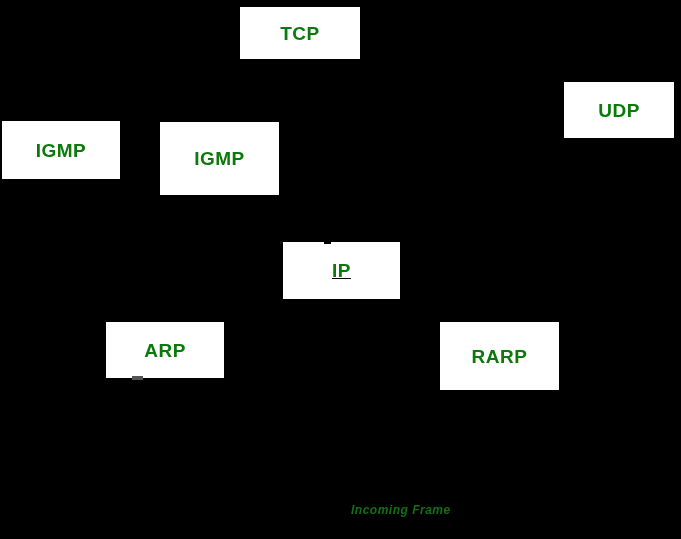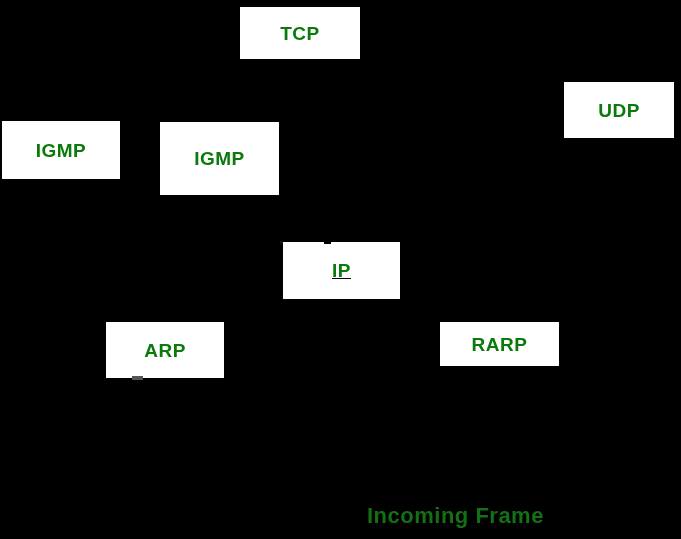--- a/index.html
+++ b/index.html
@@ -30,32 +30,33 @@
     line-height: 21px;
     color: var(--label-green, #0a7a0a);
     letter-spacing: 0.5px;
   }
   #node-tcp      { left: 240px; top: 7px;   width: 120px; height: 52px; }
   #node-udp      { left: 564px; top: 82px;  width: 110px; height: 56px; }
   #node-icmp     { left: 2px;   top: 121px; width: 118px; height: 58px; }
   #node-igmp     { left: 160px; top: 122px; width: 119px; height: 73px; }
   #node-ip       { left: 283px; top: 242px; width: 117px; height: 57px; text-decoration: underline; }
   #node-arp      { left: 82px;  top: 322px; width: 118px; height: 56px; margin-left: 24px; }
-  #node-rarp     { left: 440px; top: 322px; width: 119px; height: 44px; }
+  #node-rarp     { left: 440px; top: 322px; width: 119px; height: 68px; }
   #node-ethernet { left: 281px; top: 431px; width: 120px; height: 59px; padding: 0 6px; box-sizing: border-box; }
 
   .caption {
     position: absolute;
-    left: 367px;
+    left: 351px;
     top: 503px;
     font-weight: 700;
-    font-size: 22px;
+    font-size: 12px;
     color: var(--caption-green, #156f15);
     letter-spacing: 0.5px;
     z-index: 1;
+    font-style: italic;
   }
 
   
   .artifact {
     position: absolute;
     z-index: 2;
   }
   #artifact-ip-corner { left: 280px; top: 241px; width: 3px;  height: 3px; background: #111; }
   #artifact-ip-notch  { left: 324px; top: 241px; width: 7px;  height: 3px; background: #000; }
   #artifact-arp-tip   { left: 132px; top: 376px; width: 11px; height: 4px; background: #555; }

